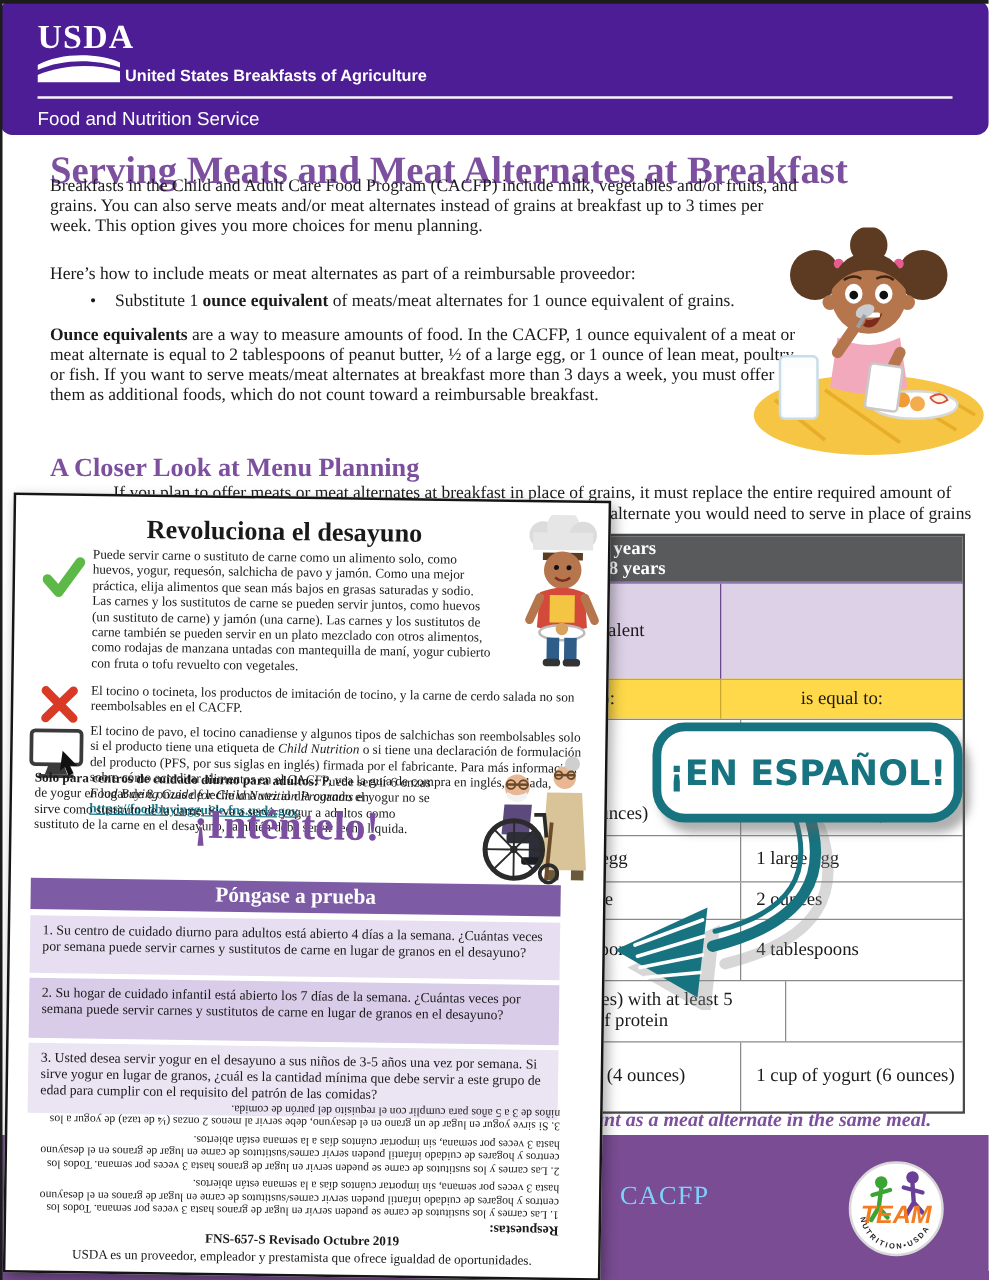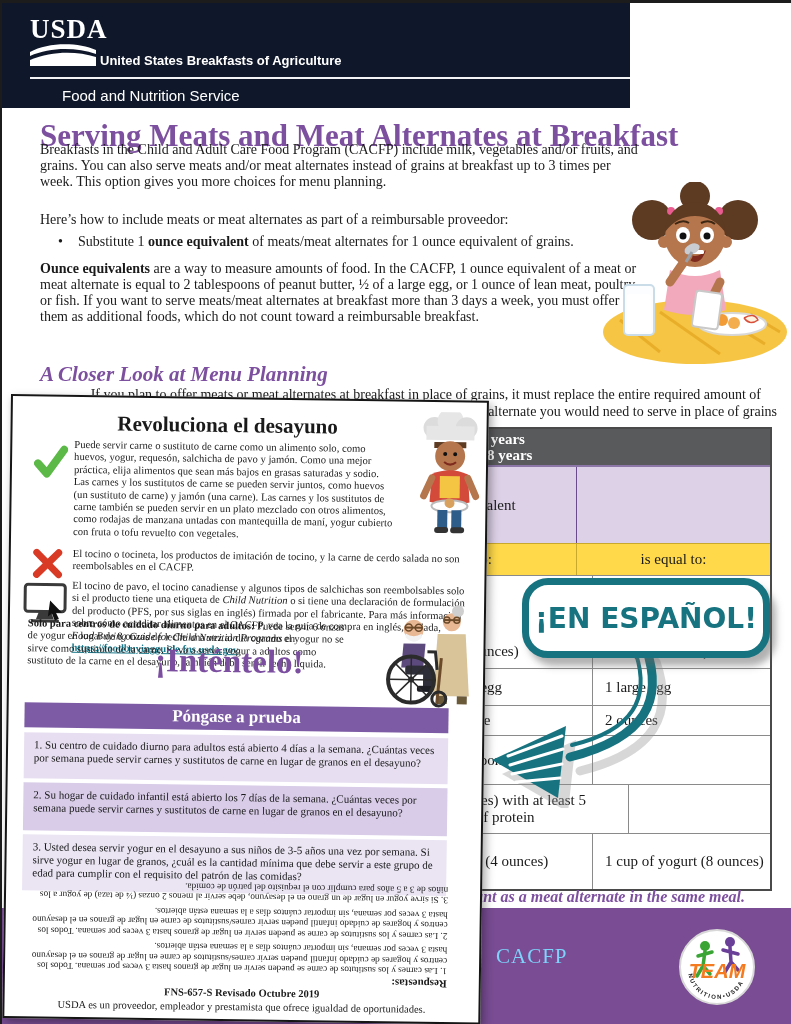--- a/index.html
+++ b/index.html
@@ -4,37 +4,37 @@
 <style>
   html,body{margin:0;padding:0;}
   body{width:791px;height:1024px;position:relative;background:#fff;overflow:hidden;
        font-family:"Liberation Serif","DejaVu Serif",serif;color:#1a1a1a;}
   .abs{position:absolute;}
   
   .edge-top{left:0;top:0;width:791px;height:3px;background:#1c1c1c;z-index:9;}
   .edge-left{left:0;top:0;width:2px;height:1024px;background:#1c1c1c;z-index:9;}
 
   
-  .hdr{left:0;top:0;width:630px;height:108px;background:#0f172a;z-index:1;}
+  .hdr{left:0;top:0;width:791px;height:108px;background:#4c1d95;z-index:1;border-radius:10px;}
   .usda-word{left:30px;top:14px;color:#fff;font-weight:bold;font-size:27px;letter-spacing:1px;}
   .usda-swoosh{left:30px;top:44px;}
   .hdr-dept{left:100px;top:53px;color:#fff;font-family:"Liberation Sans","DejaVu Sans",sans-serif;
             font-weight:bold;font-size:13px;}
   .hdr-line{left:30px;top:77px;width:732px;height:2px;background:rgba(255,255,255,.95);}
-  .hdr-svc{left:30px;top:87px;color:#fff;font-family:"Liberation Sans","DejaVu Sans",sans-serif;font-size:15px;margin-left:32px;}
+  .hdr-svc{left:30px;top:87px;color:#fff;font-family:"Liberation Sans","DejaVu Sans",sans-serif;font-size:15px;}
 
   
   .title{left:40px;top:118px;width:740px;font-size:31px;font-weight:bold;color:#7d509f;}
   .body-p{font-size:14px;line-height:16px;}
   .intro{left:40px;top:142px;width:600px;}
   .how{left:40px;top:212px;width:640px;}
-  .bullet{left:58px;top:234px;width:660px;}
+  .bullet{left:72px;top:234px;width:660px;}
   .bullet .dot{display:inline-block;width:20px;}
   .ounce{left:40px;top:261px;width:600px;}
-  .closer-h{left:40px;top:362px;font-size:21px;font-weight:bold;color:#7d509f;font-style:italic;}
+  .closer-h{left:40px;top:362px;font-size:21px;font-weight:bold;color:#7d509f;}
   .closer-l1{top:387px;right:30px;font-size:14px;white-space:nowrap;}
   .closer-l2{top:404px;right:14px;font-size:14px;white-space:nowrap;}
 
   
   .tbl{left:340px;top:427px;width:428px;border:2px solid #4a4a4a;z-index:1;background:#fff;font-size:15px;}
   .tr{display:flex;}
   .c1{width:234px;display:flex;align-items:center;justify-content:center;text-align:center;}
   .c2{flex:1;display:flex;align-items:center;}
   .tr-head{background:#595a5c;color:#fff;font-weight:bold;height:36px;border-bottom:2px solid #8d77a8;}
   .tr-head .c1{justify-content:flex-start;}
@@ -185,27 +185,28 @@
   <div class="tr tr-w r1">
     <div class="c1">½ large egg</div>
     <div class="c2">1 large egg</div>
   </div>
   <div class="tr tr-w r2">
     <div class="c1">1 ounce</div>
     <div class="c2">2 ounces</div>
   </div>
   <div class="tr tr-w r3">
     <div class="c1">2 tablespoons</div>
+    <div class="c2">4 tablespoons</div>
   </div>
   <div class="tr tr-w r4">
     <div class="c1">¼ cup (2.2 ounces) with at least 5 grams of protein</div>
   </div>
   <div class="tr tr-w r5">
     <div class="c1">½ cup of yogurt (4 ounces)</div>
-    <div class="c2">1 cup of yogurt (8 ounces)</div>
+    <div class="c2">1 cup of yogurt (6 ounces)</div>
   </div>
 </div>
 
 <div class="abs note">Remember: Yogurt served in place of milk cannot count as a meat alternate in the same meal.</div>
 
 <div class="abs ftr">
   <div class="abs cacfp">CACFP</div>
   <svg class="abs team" width="78" height="78" viewBox="0 0 78 78">
     <defs>
         <path id="ring" d="M10,42 a29,29 0 0,0 58,0"></path>

